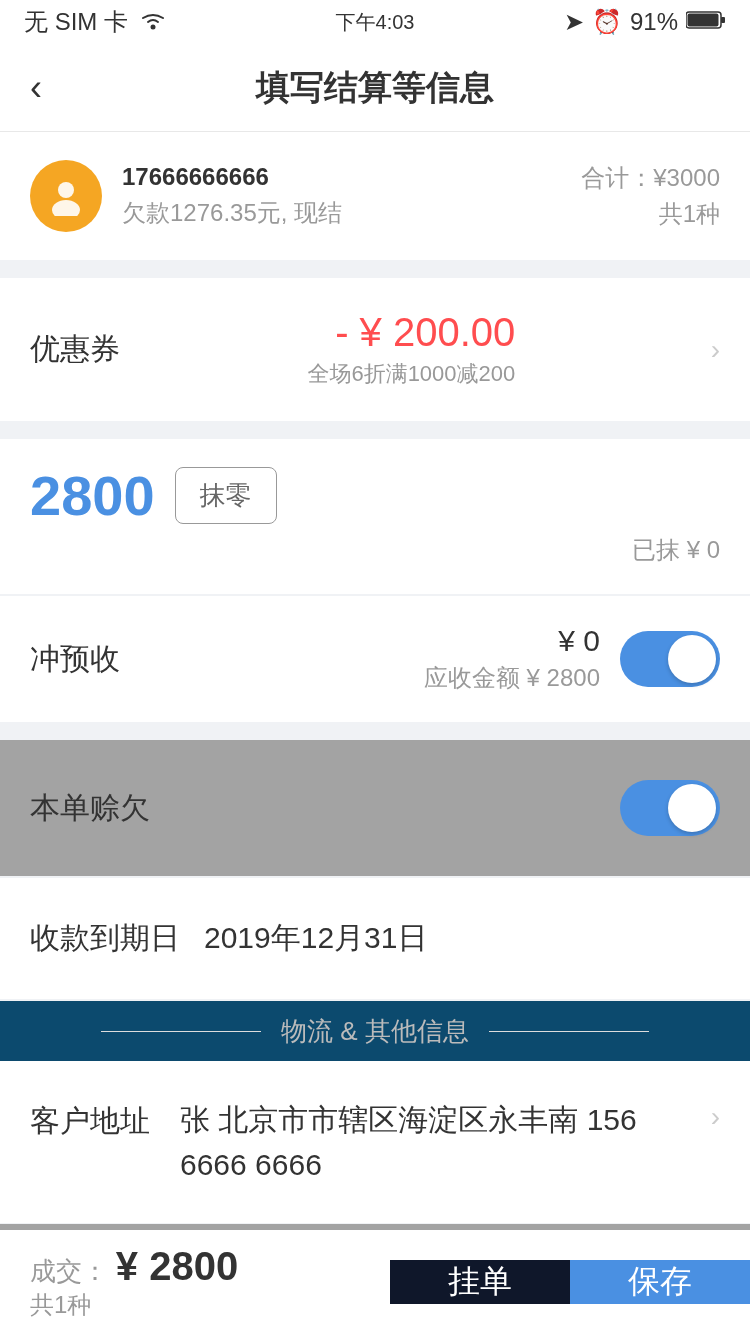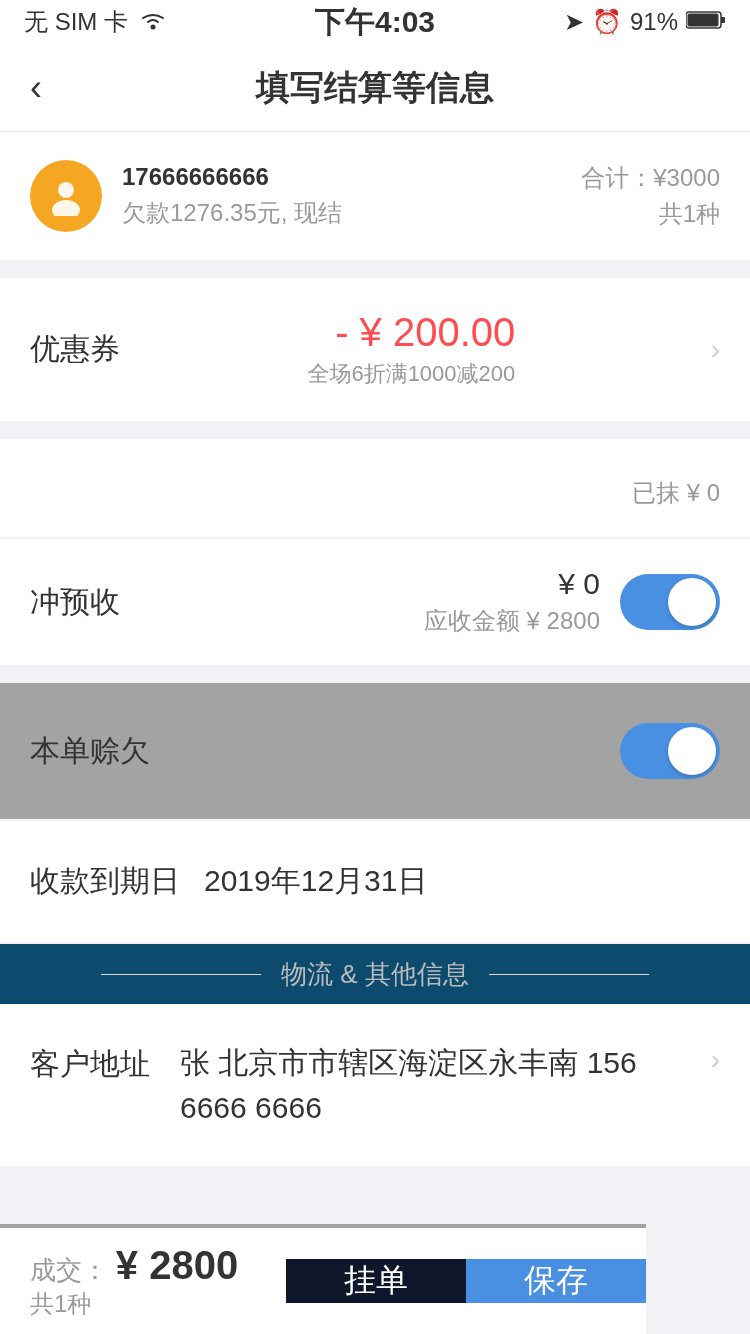--- a/index.html
+++ b/index.html
@@ -17,21 +17,21 @@
       height: 44px;
       background: #fff;
       display: flex;
       align-items: center;
       justify-content: space-between;
       padding: 0 24px;
       font-size: 24px;
       color: #333;
     }
     .status-left { display: flex; align-items: center; gap: 10px; }
-    .status-center { font-size: 30px; font-weight: 700; position: absolute; left: 50%; transform: translateX(-50%); }
+    .status-center { font-size: 20px; font-weight: 400; position: absolute; left: 50%; transform: translateX(-50%); }
     .status-right { display: flex; align-items: center; gap: 8px; font-size: 24px; }
 
     
     .nav-bar {
       height: 88px;
       background: #fff;
       display: flex;
       align-items: center;
       padding: 0 30px;
       border-bottom: 1px solid #e8e8e8;
@@ -230,26 +230,26 @@
     
     .empty-space {
       background: #f0f2f5;
       height: 200px;
     }
 
     
     .bottom-bar {
       position: fixed;
       bottom: 0;
-      width: 646px;
+      width: 750px;
       height: 110px;
       background: #fff;
       display: flex;
       align-items: center;
-      border-top: 4px solid #a3a3a3;
+      border-top: 6px solid #a3a3a3;
     }
     .bottom-summary {
       flex: 1;
       padding: 0 30px;
     }
     .bottom-amount-label { font-size: 26px; color: #999; }
     .bottom-amount-value { font-size: 40px; font-weight: 600; color: #333; display: inline; }
     .bottom-count { font-size: 24px; color: #999; }
     .btn-hang {
       width: 180px;
@@ -336,20 +336,24 @@
       <div class="coupon-desc">全场6折满1000减200</div>
     </div>
     <div class="chevron-icon">›</div>
   </div>
 </div>
 
 <div class="section-divider"></div>
 
 <div class="amount-section">
   <div class="amount-row">
+    <div class="amount-right">
+      <div class="amount-value">2800</div>
+      <button class="round-btn">抹零</button>
+    </div>
   </div>
   <div class="amount-sub">已抹  ¥ 0</div>
 </div>
 
 <div class="prepay-section">
   <div class="prepay-row">
     <div class="prepay-label">冲预收</div>
     <div class="prepay-right">
       <div class="prepay-info">
         <div class="prepay-amount">¥ 0</div>

